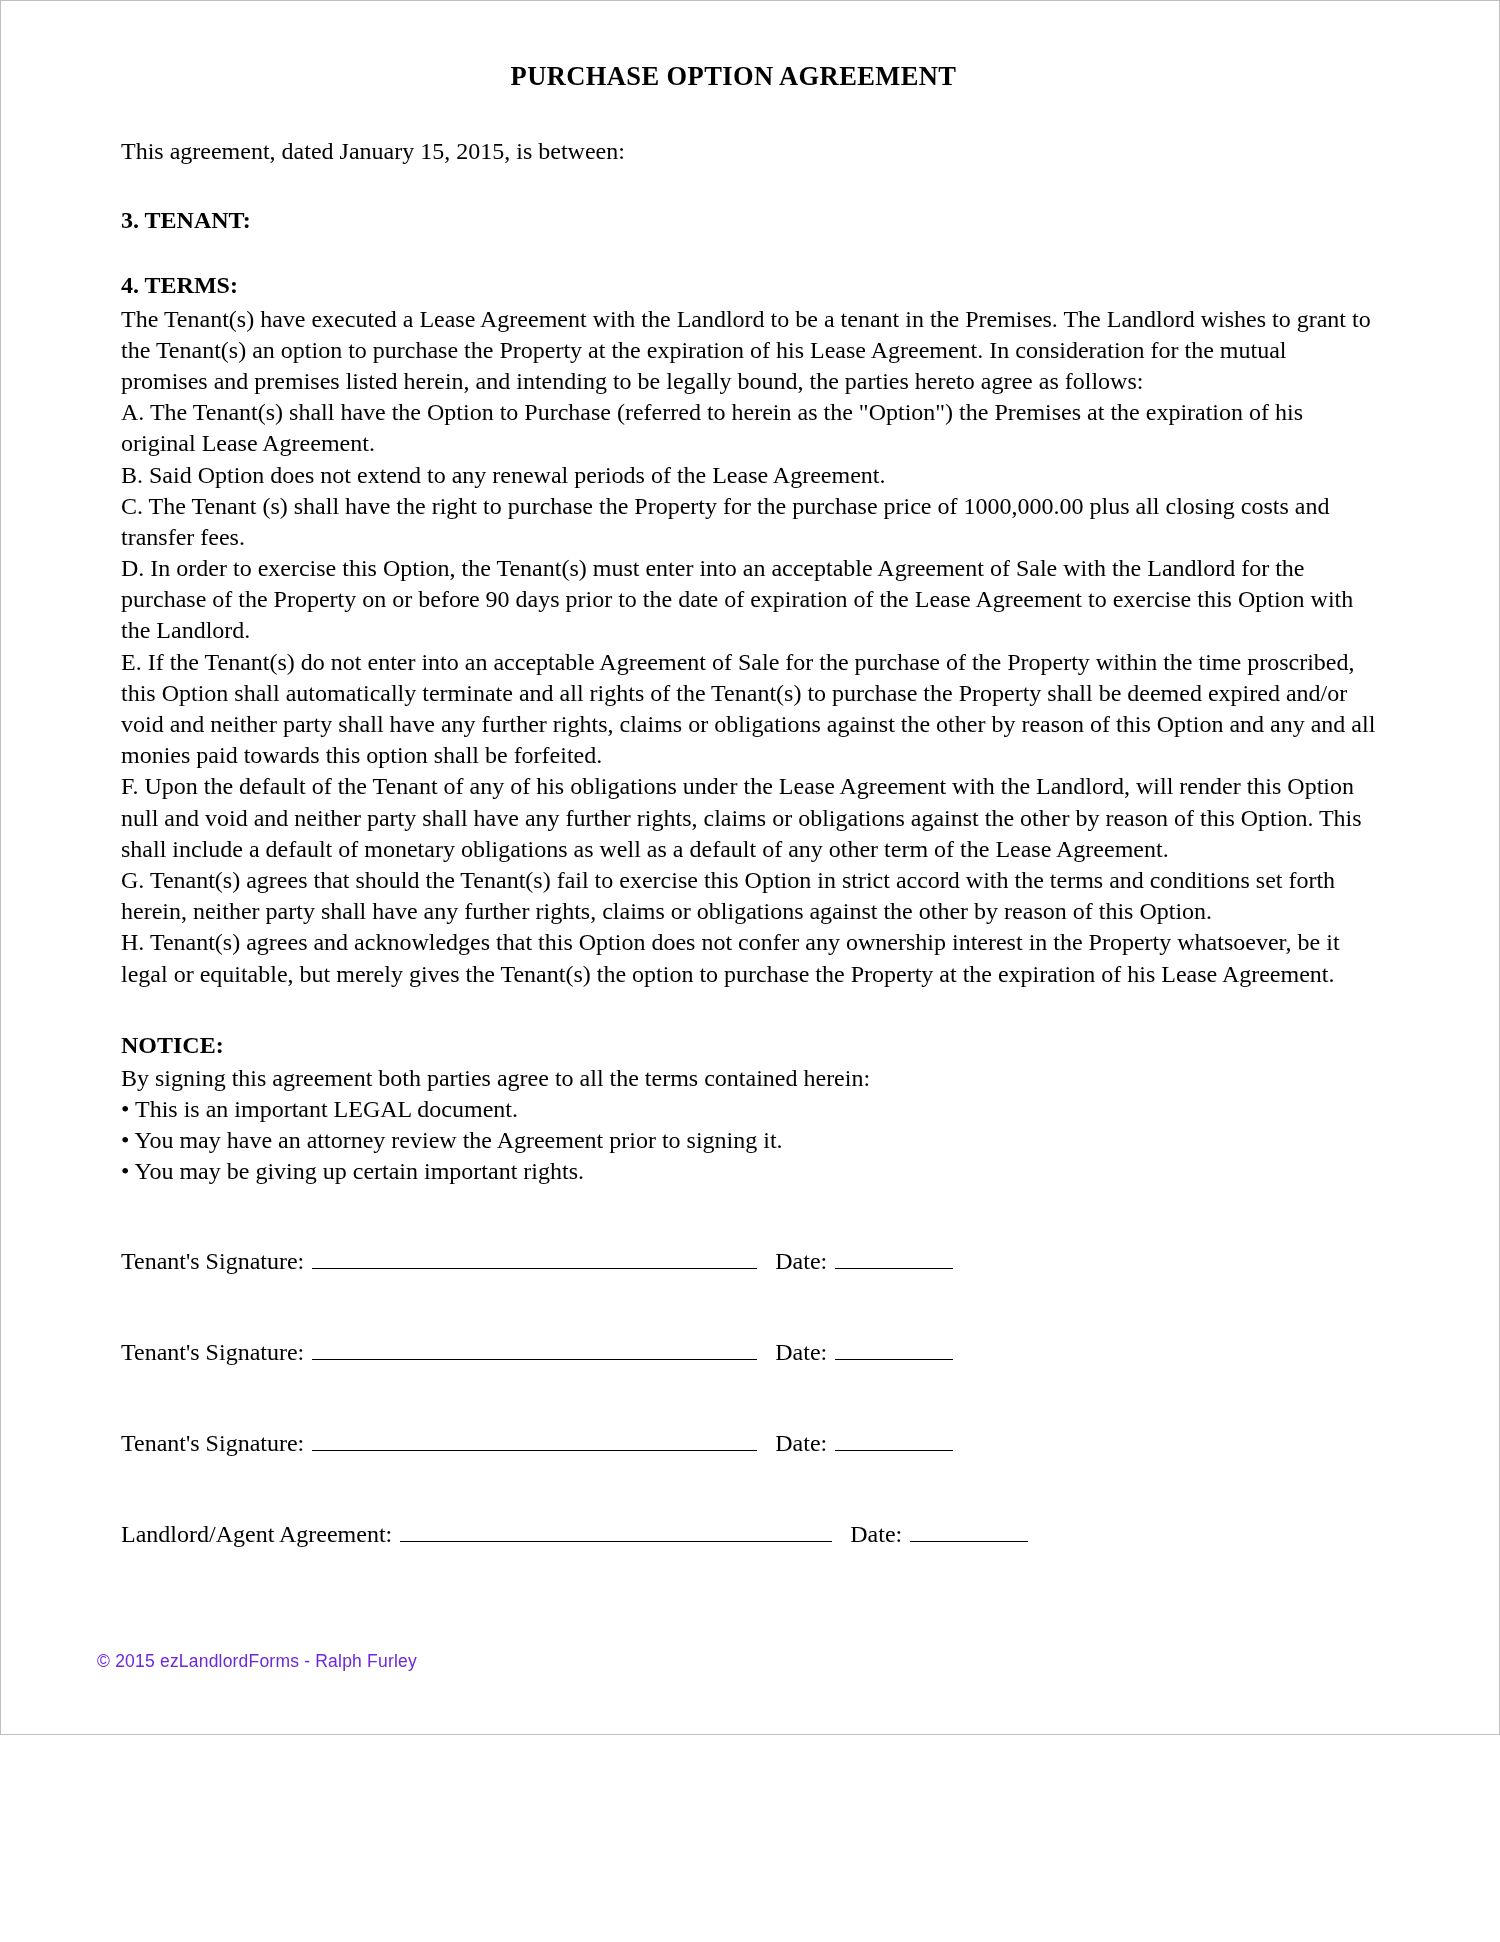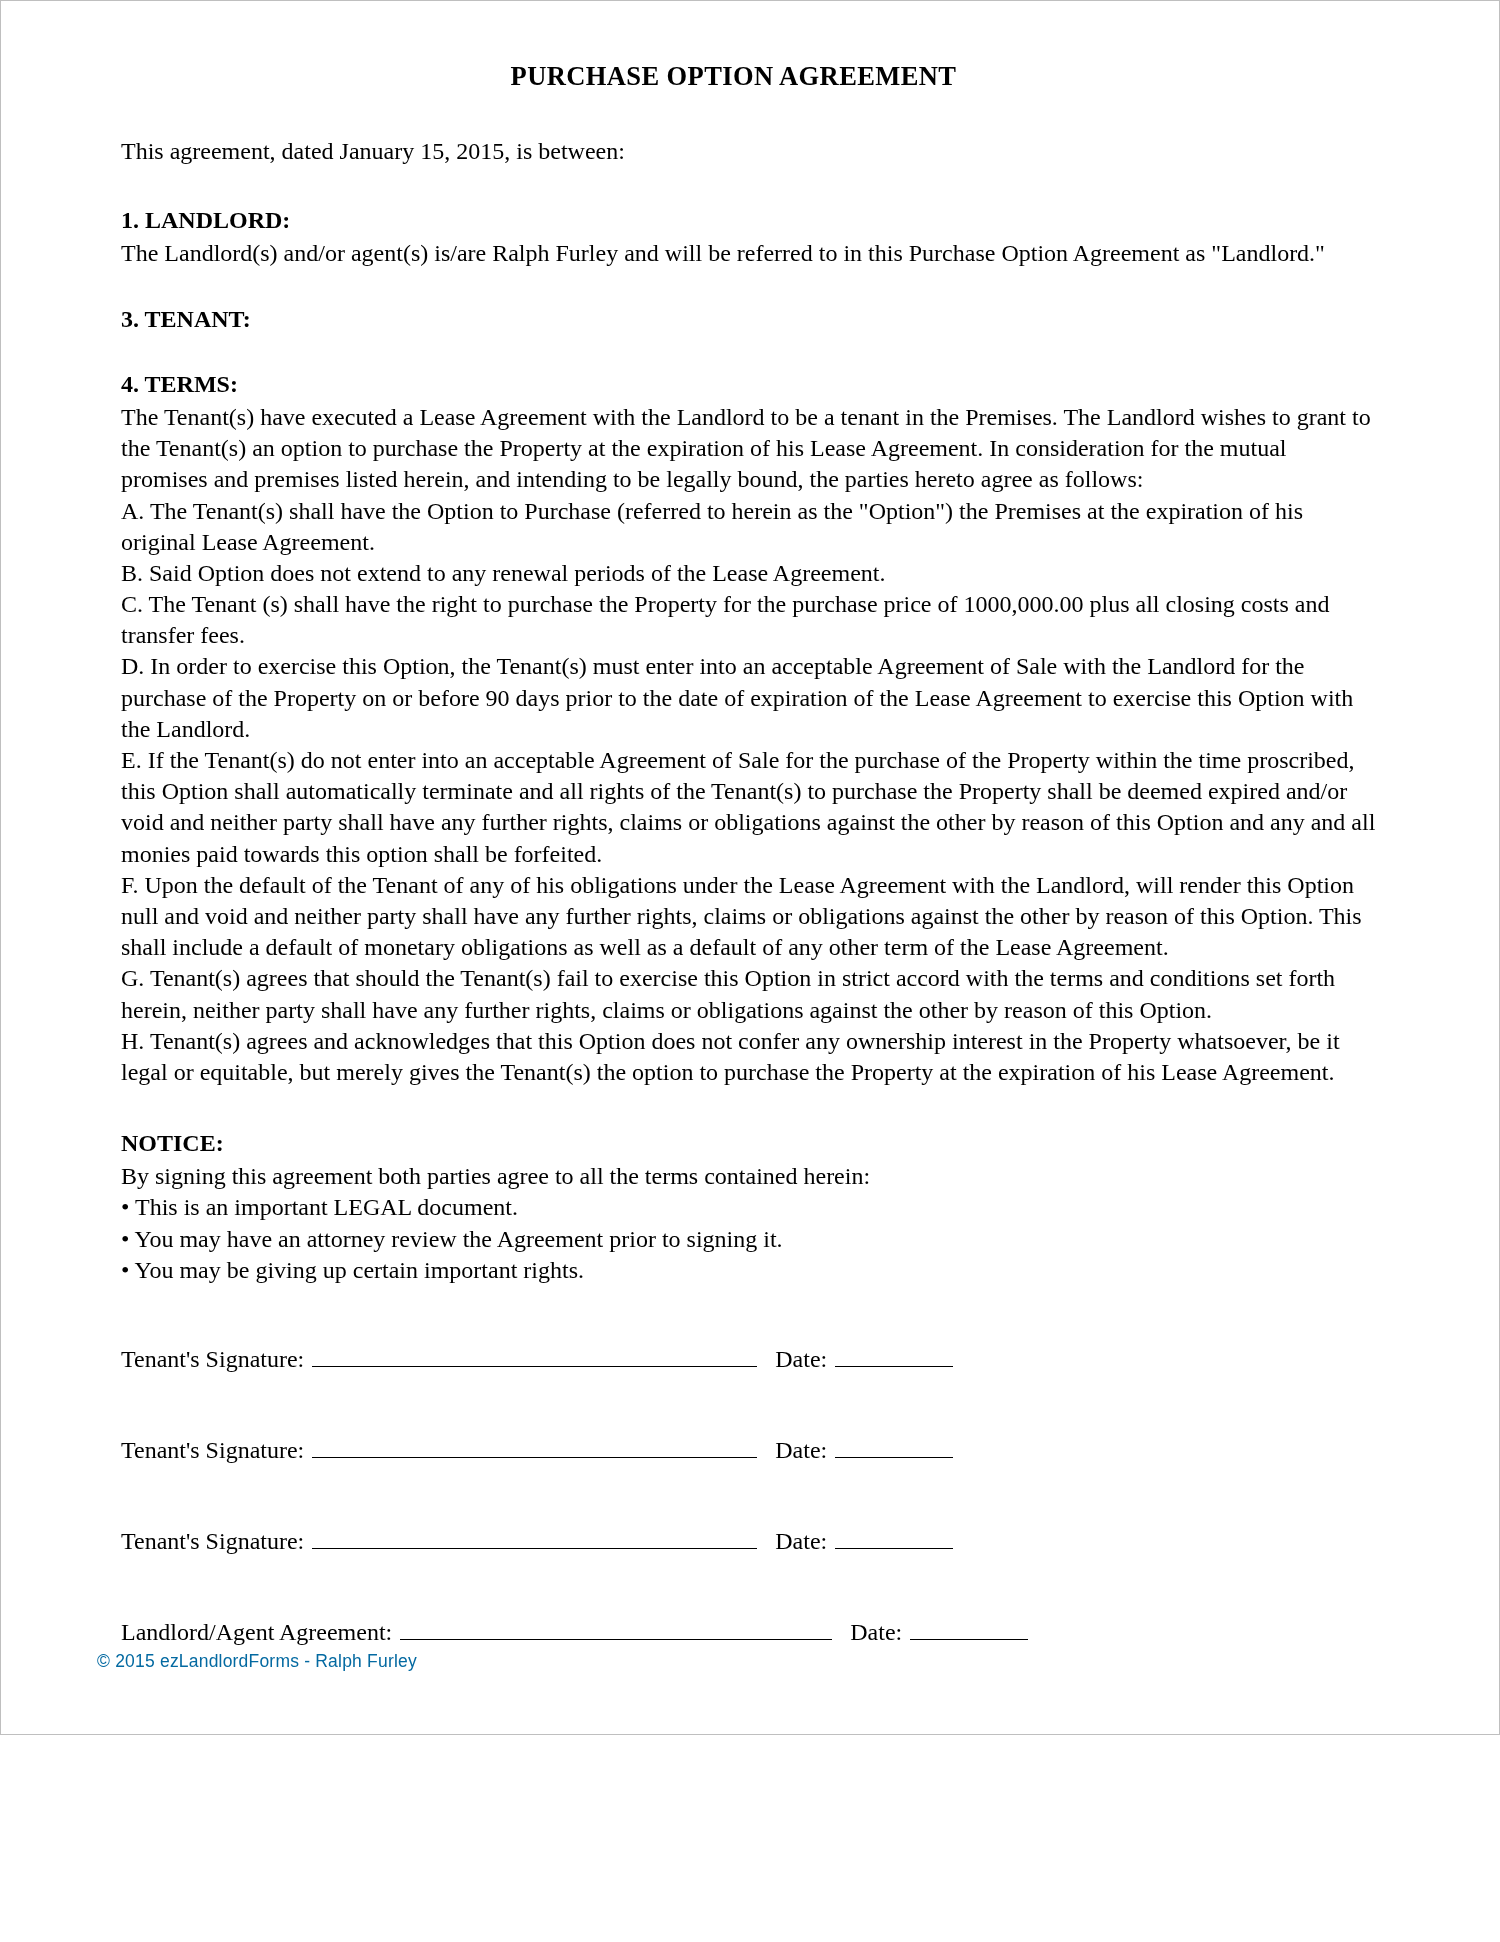--- a/index.html
+++ b/index.html
@@ -104,38 +104,34 @@
   }
   .landlord-row .rule-sig {
     width: 432px;
   }
   .footer {
     position: absolute;
     left: 96px;
     bottom: 62px;
     font-family: "Liberation Sans", "DejaVu Sans", sans-serif;
     font-size: 17.5px;
-    color: #0369a1;
+    color: #6d28d9;
     letter-spacing: 0.2px;
   }
 </style>
 </head>
 <body>
 
 <div class="page">
   <div class="content">
 
     <h1 class="doc-title">PURCHASE OPTION AGREEMENT</h1>
 
     <p class="para intro">This agreement, dated January 15, 2015, is between:</p>
 
-    <div class="section">
-      <div class="section-heading">1. LANDLORD:</div>
-      <div class="section-body">The Landlord(s) and/or agent(s) is/are Ralph Furley and will be referred to in this Purchase Option Agreement as "Landlord."</div>
-    </div>
 
     <div class="section">
       <div class="section-heading">3. TENANT:</div>
     </div>
 
 
     <div class="section">
       <div class="section-heading">4. TERMS:</div>
       <div class="section-body">The Tenant(s) have executed a Lease Agreement with the Landlord to be a tenant in the Premises. The Landlord wishes to grant to the Tenant(s) an option to purchase the Property at the expiration of his Lease Agreement. In consideration for the mutual promises and premises listed herein, and intending to be legally bound, the parties hereto agree as follows:</div>
       <div class="clause">A. The Tenant(s) shall have the Option to Purchase (referred to herein as the "Option") the Premises at the expiration of his original Lease Agreement.</div>

